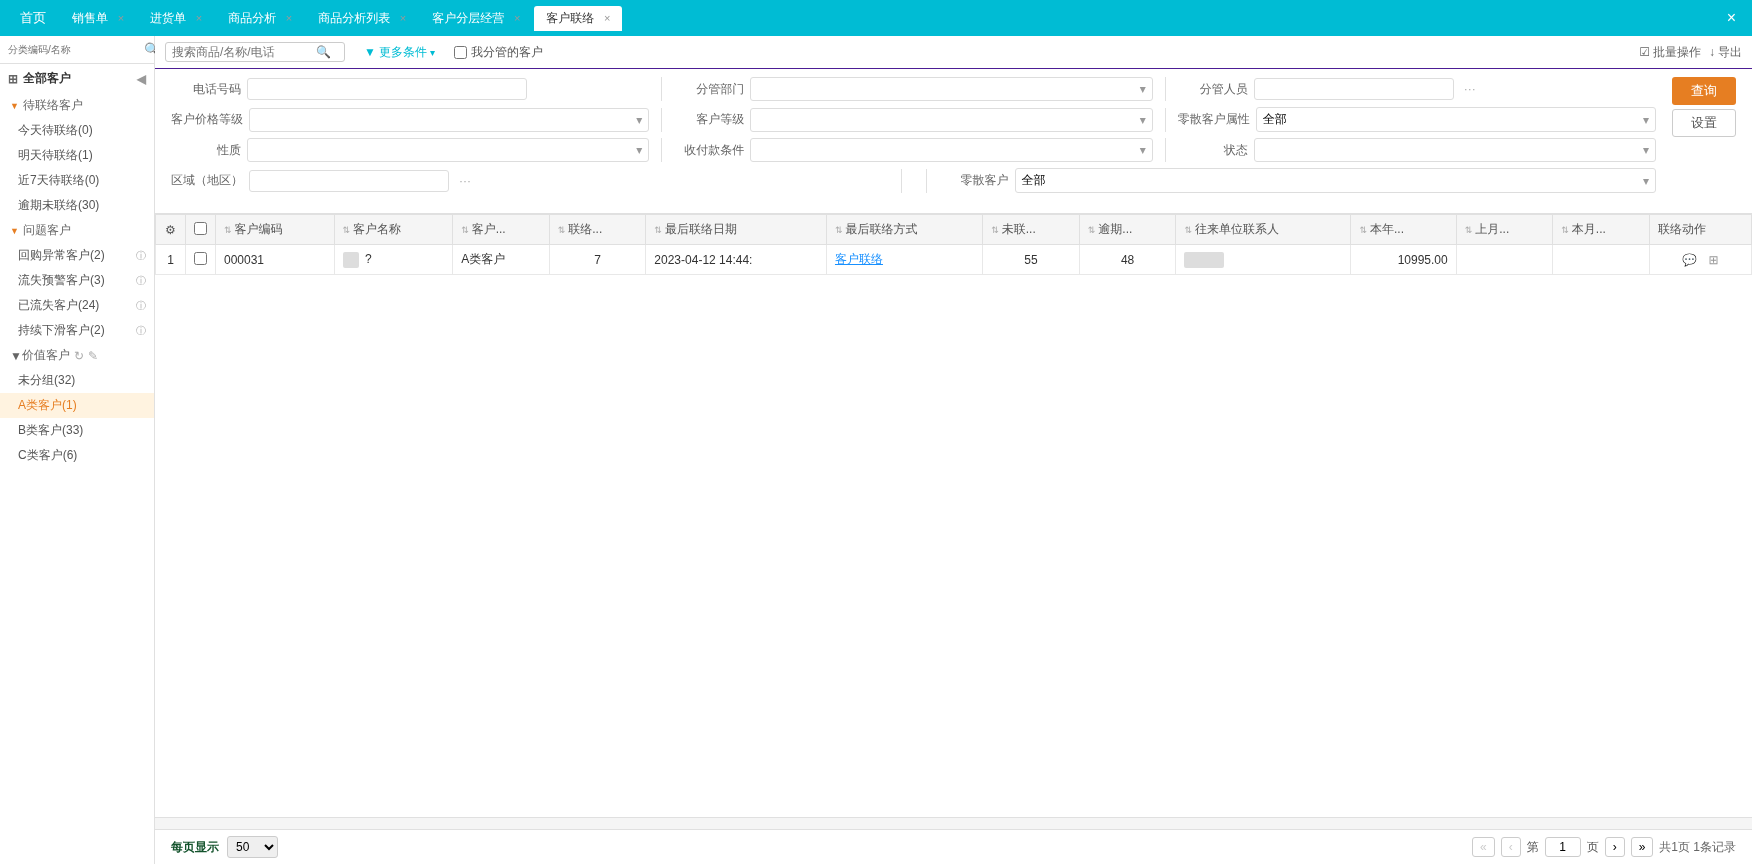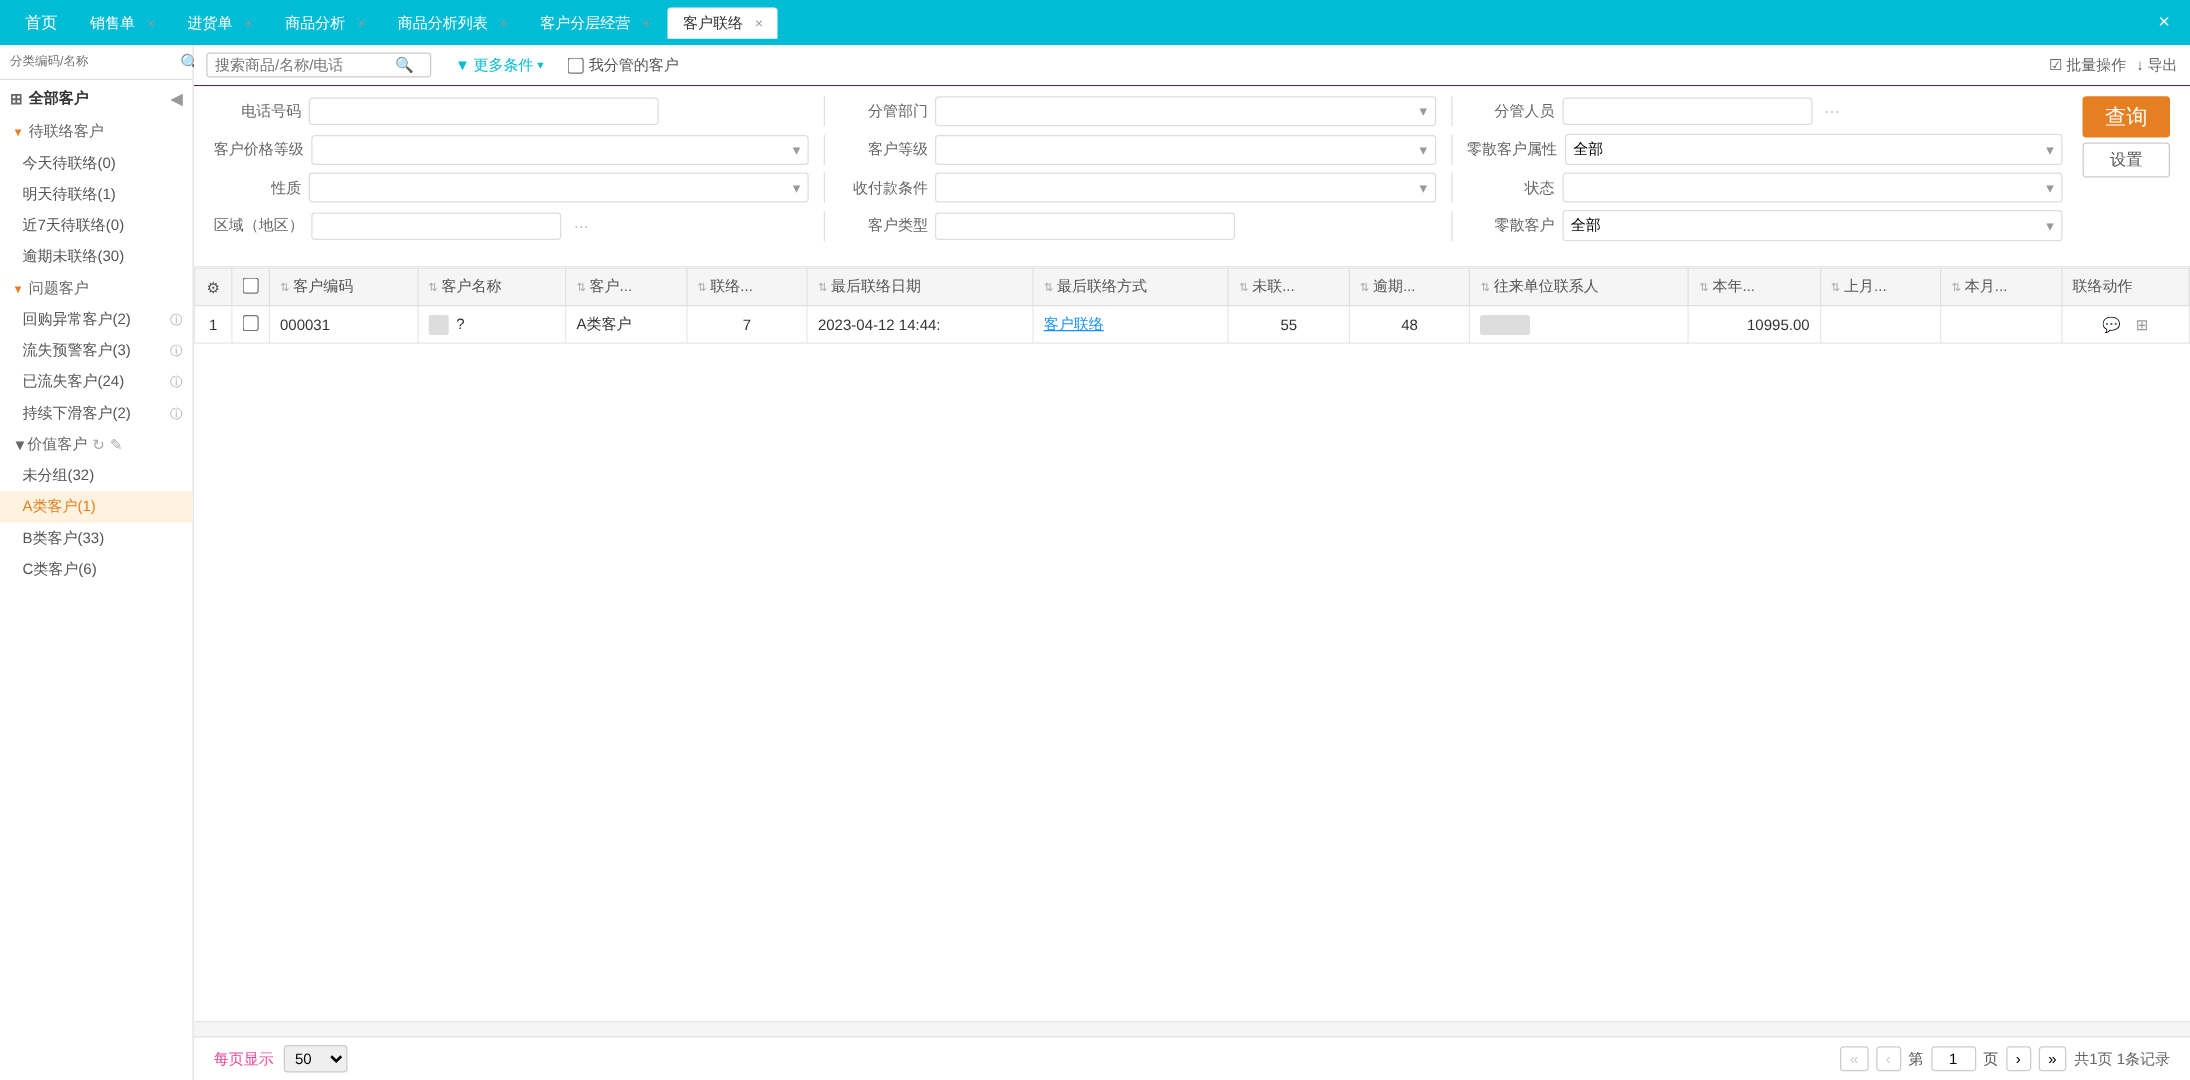--- a/index.html
+++ b/index.html
@@ -216,21 +216,21 @@
       gap: 4px;
       margin-left: 16px;
     }
     .btn-query {
       background: #e67e22;
       color: #fff;
       border: none;
       padding: 5px 18px;
       border-radius: 3px;
       cursor: pointer;
-      font-size: 17px;
+      font-size: 13px;
     }
     .btn-settings {
       background: #fff;
       color: #555;
       border: 1px solid #ccc;
       padding: 4px 18px;
       border-radius: 3px;
       cursor: pointer;
       font-size: 13px;
     }
@@ -276,21 +276,21 @@
 
     
     .bottom-bar {
       background: #fff;
       border-top: 1px solid #e0e0e0;
       padding: 6px 16px;
       display: flex;
       align-items: center;
       gap: 8px;
     }
-    .page-size-label { color: #ec4899; }
+    .page-size-label { color: #14532d; font-weight: bold; }
     .page-size-select {
       border: 1px solid #ccc;
       border-radius: 3px;
       padding: 2px 4px;
       font-size: 12px;
     }
     .pagination {
       margin-left: auto;
       display: flex;
       align-items: center;
@@ -551,24 +551,20 @@
             </div>
           </div>
 
           <div class="filter-row" style="margin-bottom:12px">
             <div class="filter-cell">
               <span class="filter-label">区域（地区）</span>
               <input class="filter-input" style="max-width: 200px;">
               <span class="filter-dots">···</span>
             </div>
             <div class="filter-divider"></div>
-            <div class="filter-cell">
-              <span class="filter-label">客户类型</span>
-              <input class="filter-input" style="max-width: 240px;">
-            </div>
             <div class="filter-divider"></div>
             <div class="filter-cell">
               <span class="filter-label">零散客户</span>
               <div class="filter-select">
                 <span>全部</span>
                 <span class="caret">▾</span>
               </div>
             </div>
           </div>
         </div>

